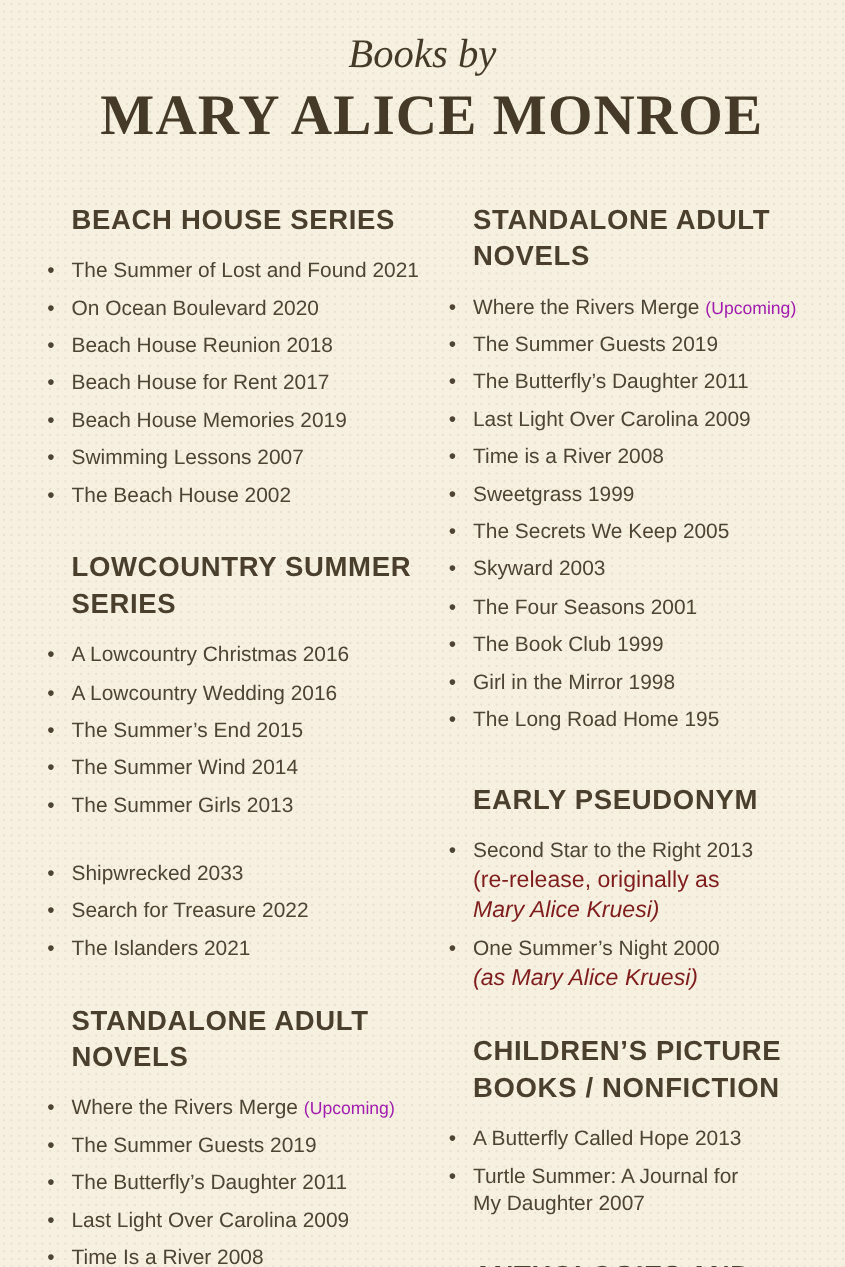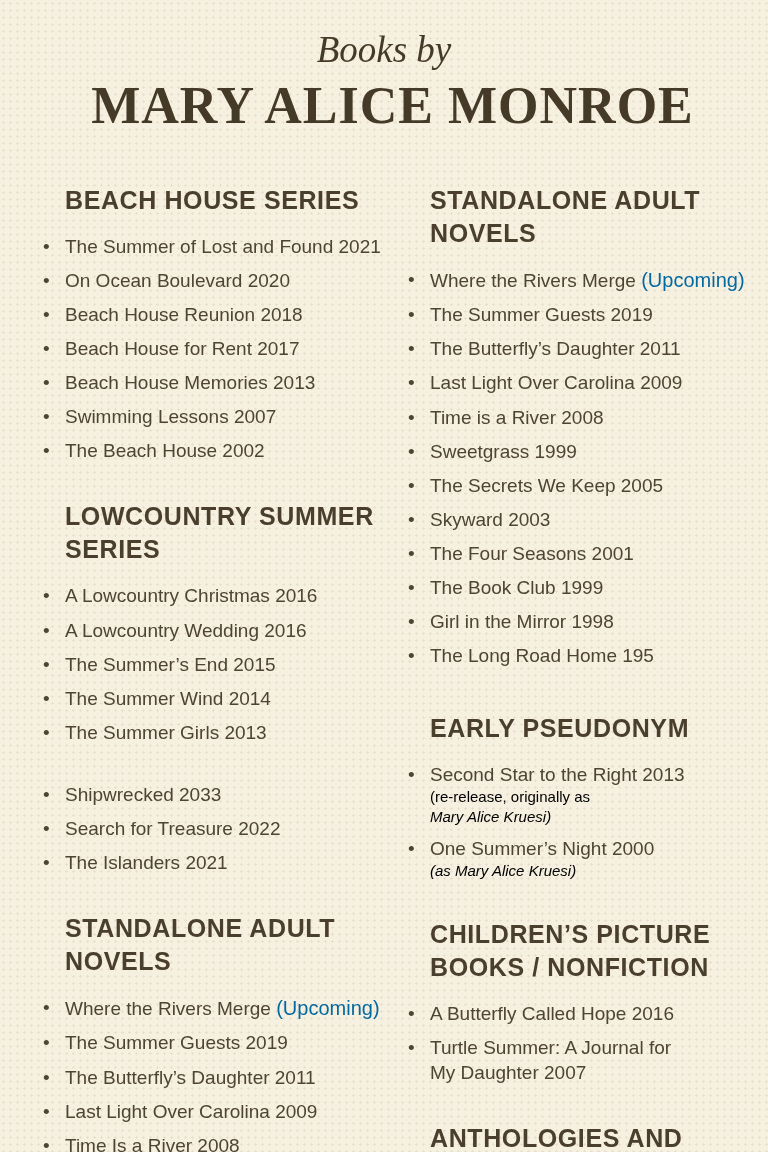--- a/index.html
+++ b/index.html
@@ -29,22 +29,22 @@
   h2{
     font-size:25px;font-weight:bold;color:#4a3f2c;
     letter-spacing:0.6px;margin:0 0 17px 0;line-height:1.32;
   }
   h2 span{display:block;}
   ul{list-style:none;margin:0 0 0 -22px;padding:0;}
   li{display:flex;margin-bottom:9px;font-size:19px;line-height:1.32;}
   .bullet{flex:none;width:22px;color:#4e4434;}
   .item-body{flex:1;white-space:nowrap;}
   .item-line{display:block;white-space:nowrap;}
-  .suffix{font-size:20px;color:#0369a1;}
-  .subline{display:block;font-size:15px;color:#000000;line-height:1.32;white-space:nowrap;}
+  .suffix{font-size:16px;color:#a21caf;}
+  .subline{display:block;font-size:21px;color:#7f1d1d;line-height:1.32;white-space:nowrap;}
   .italic{font-style:italic;}
 </style>
 </head>
 <body>
 
 <div class="page">
 
   <div class="title-pre">Books by</div>
   <div class="title-author">MARY ALICE MONROE</div>
 
@@ -68,21 +68,21 @@
           <li>
               <span class="bullet">•</span>
               <span class="item-body">Beach House Reunion 2018</span>
             </li>
           <li>
               <span class="bullet">•</span>
               <span class="item-body">Beach House for Rent 2017</span>
             </li>
           <li>
               <span class="bullet">•</span>
-              <span class="item-body">Beach House Memories 2013</span>
+              <span class="item-body">Beach House Memories 2019</span>
             </li>
           <li>
               <span class="bullet">•</span>
               <span class="item-body">Swimming Lessons 2007</span>
             </li>
           <li>
               <span class="bullet">•</span>
               <span class="item-body">The Beach House 2002</span>
             </li>
         </ul>
@@ -239,21 +239,21 @@
       </section>
 
       <section>
         <h2>
           <span>CHILDREN’S PICTURE</span>
           <span>BOOKS / NONFICTION</span>
         </h2>
         <ul>
           <li>
               <span class="bullet">•</span>
-              <span class="item-body">A Butterfly Called Hope 2016</span>
+              <span class="item-body">A Butterfly Called Hope 2013</span>
             </li>
           <li>
               <span class="bullet">•</span>
               <span class="item-body">
                 <span class="item-line">Turtle Summer: A Journal for</span>
                 <span class="item-line">My Daughter 2007</span>
               </span>
             </li>
         </ul>
       </section>

